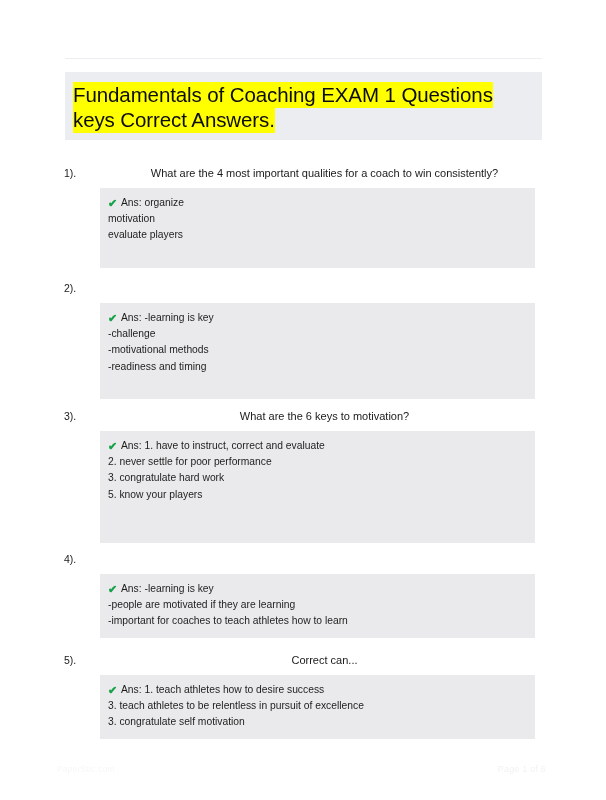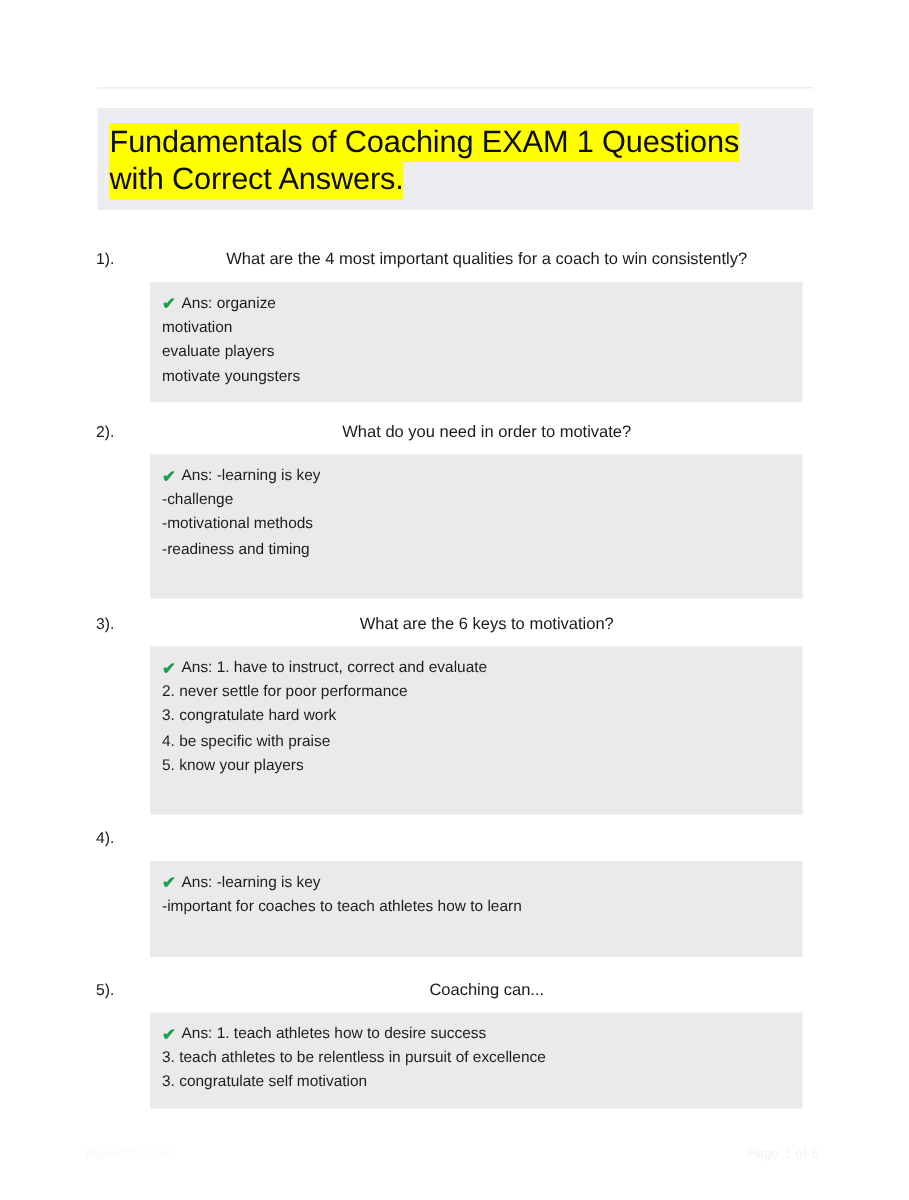--- a/index.html
+++ b/index.html
@@ -148,75 +148,73 @@
 </head>
 <body>
 
 <div class="page">
 
   <div class="top-rule"></div>
 
   <div class="title-banner">
     <div class="title-text">
       <span class="hl">Fundamentals of Coaching EXAM 1 Questions</span><br>
-      <span class="hl">with Correct Answers.</span>
+      <span class="hl">keys Correct Answers.</span>
     </div>
   </div>
 
   <div id="questions-root">
       <div class="qblock" style="top: 0px;">
         <div class="q-line" style="position: absolute; left: 0px; top: 166px; width: 606px;">
           <div class="q-num">1).</div>
           <div class="q-text">What are the 4 most important qualities for a coach to win consistently?</div>
         </div>
         <div class="ansbox" style="top: 188px; height: 80px;">
           <div class="ans-line first"><span class="check-icon" style="color: rgb(23, 162, 74);">✔</span><span>Ans: organize</span></div>
           <div class="ans-line">motivation</div>
           <div class="ans-line">evaluate players</div>
-          <div class="ans-line">motivate youngsters</div>
         </div>
       </div>
       <div class="qblock" style="top: 0px;">
         <div class="q-line" style="position: absolute; left: 0px; top: 281px; width: 606px;">
           <div class="q-num">2).</div>
-          <div class="q-text">What do you need in order to motivate?</div>
         </div>
         <div class="ansbox" style="top: 303px; height: 96px;">
           <div class="ans-line first"><span class="check-icon" style="color: rgb(23, 162, 74);">✔</span><span>Ans: -learning is key</span></div>
           <div class="ans-line">-challenge</div>
           <div class="ans-line">-motivational methods</div>
           <div class="ans-line">-readiness and timing</div>
         </div>
       </div>
       <div class="qblock" style="top: 0px;">
         <div class="q-line" style="position: absolute; left: 0px; top: 409px; width: 606px;">
           <div class="q-num">3).</div>
           <div class="q-text">What are the 6 keys to motivation?</div>
         </div>
         <div class="ansbox" style="top: 431px; height: 112px;">
           <div class="ans-line first"><span class="check-icon" style="color: rgb(23, 162, 74);">✔</span><span>Ans: 1. have to instruct, correct and evaluate</span></div>
           <div class="ans-line">2. never settle for poor performance</div>
           <div class="ans-line">3. congratulate hard work</div>
-          <div class="ans-line">4. be specific with praise</div>
           <div class="ans-line">5. know your players</div>
         </div>
       </div>
       <div class="qblock" style="top: 0px;">
         <div class="q-line" style="position: absolute; left: 0px; top: 552px; width: 606px;">
           <div class="q-num">4).</div>
         </div>
         <div class="ansbox" style="top: 574px; height: 64px;">
           <div class="ans-line first"><span class="check-icon" style="color: rgb(23, 162, 74);">✔</span><span>Ans: -learning is key</span></div>
+          <div class="ans-line">-people are motivated if they are learning</div>
           <div class="ans-line">-important for coaches to teach athletes how to learn</div>
         </div>
       </div>
       <div class="qblock" style="top: 0px;">
         <div class="q-line" style="position: absolute; left: 0px; top: 653px; width: 606px;">
           <div class="q-num">5).</div>
-          <div class="q-text">Coaching can...</div>
+          <div class="q-text">Correct can...</div>
         </div>
         <div class="ansbox" style="top: 675px; height: 64px;">
           <div class="ans-line first"><span class="check-icon" style="color: rgb(23, 162, 74);">✔</span><span>Ans: 1. teach athletes how to desire success</span></div>
           <div class="ans-line">3. teach athletes to be relentless in pursuit of excellence</div>
           <div class="ans-line">3. congratulate self motivation</div>
         </div>
       </div>
     </div>
 
   <div class="footer">

